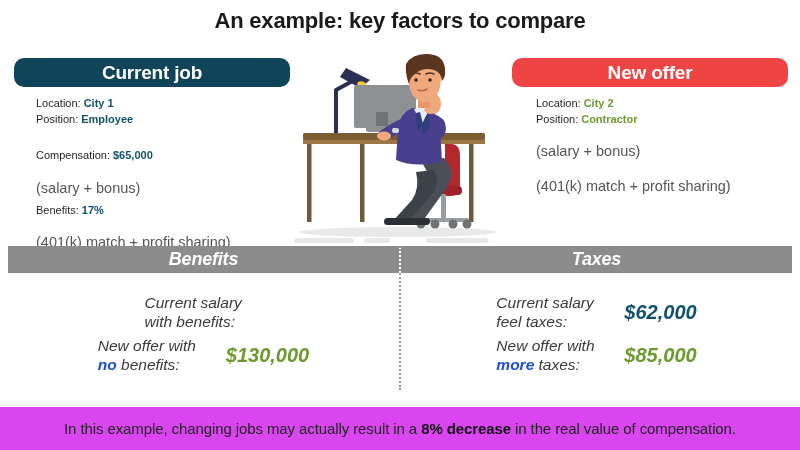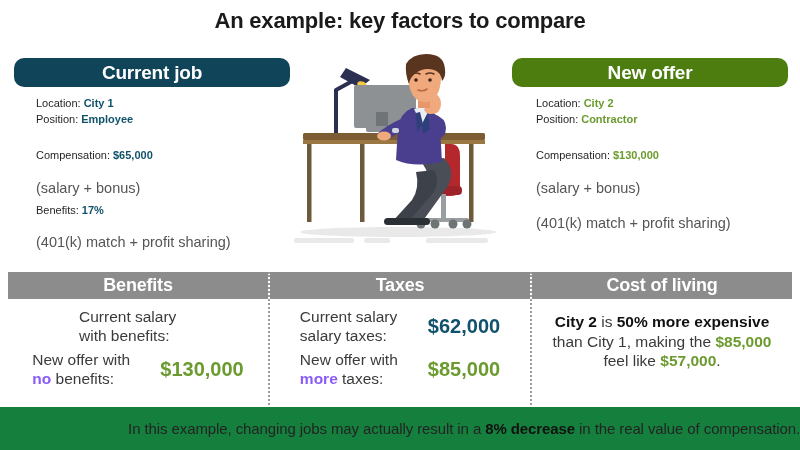--- a/index.html
+++ b/index.html
@@ -25,75 +25,75 @@
   .panel.left{left:14px;}
   .panel.right{left:512px;}
 
   .panel-head{
     height:29px;border-radius:10px;
     display:flex;align-items:center;justify-content:center;
     color:#ffffff;font-size:19px;font-weight:bold;
     letter-spacing:-0.2px;
   }
   .panel.left .panel-head{background:#104459;}
-  .panel.right .panel-head{background:#4d7c0f;}
+  .panel.right .panel-head{background:#ef4444;}
 
   .panel-body{padding:9px 0 0 22px;}
   .panel.right .panel-body{padding-left:24px;}
 
   .row{font-size:11px;color:#231f20;line-height:1.33;margin-bottom:1px;}
   .row .lbl{color:#231f20;}
   .row .val{font-weight:bold;margin-left:3px;}
   .panel.left .val{color:#10526B;}
   .panel.right .val{color:#6B9B2E;}
   .sub{font-size:14.5px;color:#555557;line-height:1.3;margin:16px 0 5px 0;}
   .gap{margin-top:22px;}
 
   
   .illus{position:absolute;left:288px;top:52px;width:224px;height:196px;}
 
   
   .table{
-    position:absolute;left:8px;top:272px;width:784px;height:144px;
-    display:flex;background:#ffffff;
+    position:absolute;left:8px;top:246px;width:784px;height:144px;
+    display:flex;background:#ffffff;font-style:italic;
   }
   .col{position:relative;flex:1;}
   .col + .col{border-left:2px dotted #9a9a9a;}
   .col-head{
     height:27px;background:#8C8C8C;
     display:flex;align-items:center;justify-content:center;
     color:#ffffff;font-size:18px;font-weight:bold;letter-spacing:-0.2px;
   }
-  .col-body{padding-top:9px;}
+  .col-body{padding-top:9px;margin-top:12px;}
 
   .pair{
     display:flex;align-items:center;justify-content:center;
     gap:10px;padding:0 10px;margin-bottom:6px;
   }
   .pair .plabel{
     font-size:15.5px;color:#3b3b3b;line-height:1.2;
     width:118px;text-align:left;
   }
-  .pair .plabel b{color:#8b5cf6;}
+  .pair .plabel b{color:#1d4ed8;}
   .pair .pvalue{font-size:20px;font-weight:bold;white-space:nowrap;}
   .pvalue.teal{color:#10526B;}
   .pvalue.green{color:#6B9B2E;}
 
   .col-note{
     padding:4px 14px 0 14px;text-align:center;
     font-size:15.5px;color:#3b3b3b;line-height:1.27;
   }
   .col-note b{color:#111;}
   .col-note .g{color:#6B9B2E;font-weight:bold;}
 
   
   .footer{
     position:absolute;left:0;bottom:0;width:800px;height:43px;
-    background:#15803d;
-    display:flex;align-items:center;justify-content:flex-end;
+    background:#d946ef;
+    display:flex;align-items:center;justify-content:center;
   }
   .footer-text{
     font-size:15px;color:#232323;letter-spacing:-0.1px;
   }
   .footer-text b{font-weight:bold;color:#111;}
 </style>
 </head>
 <body>
 
 <div class="slide">
@@ -121,23 +121,20 @@
   </div>
 
   <div class="panel right">
     <div class="panel-head">New offer</div>
     <div class="panel-body">
       <div class="row">
         <span class="lbl">Location:</span><span class="val">City 2</span>
       </div>
       <div class="row">
         <span class="lbl">Position:</span><span class="val">Contractor</span>
-      </div>
-      <div class="row gap">
-        <span class="lbl">Compensation:</span><span class="val">$130,000</span>
       </div>
       <div class="sub">(salary + bonus)</div>
       <div class="sub">(401(k) match + profit sharing)</div>
     </div>
   </div>
 
   <div class="illus">
     <svg viewBox="0 0 224 196" width="224" height="196" xmlns="http://www.w3.org/2000/svg">
 
       <ellipse cx="110" cy="180" rx="98" ry="5" fill="#e9e9ea"></ellipse>
@@ -222,40 +219,34 @@
         </div>
       </div>
     </div>
 
     <div class="col">
       <div class="col-head">Taxes</div>
       <div class="col-body">
         <div class="pair">
           <div class="plabel">
             <span>Current salary</span><br>
-            <span>salary taxes:</span>
+            <span>feel taxes:</span>
           </div>
           <div class="pvalue teal">$62,000</div>
         </div>
         <div class="pair">
           <div class="plabel">
             <span>New offer with</span><br>
             <b>more</b><span> taxes:</span>
           </div>
           <div class="pvalue green">$85,000</div>
         </div>
       </div>
     </div>
 
-    <div class="col">
-      <div class="col-head">Cost of living</div>
-      <div class="col-body">
-        <div class="col-note"><b>City 2</b><span> is </span><b>50% more expensive</b><span> than City 1, making the </span><span class="g">$85,000</span><span> feel like </span><span class="g">$57,000</span><span>.</span></div>
-      </div>
-    </div>
 
   </div>
 
   <div class="footer">
     <div class="footer-text"><span>In this example, changing jobs may actually result in a </span><b>8% decrease</b><span> in the real value of compensation.</span></div>
   </div>
 
 </div>
 
 </body></html>

